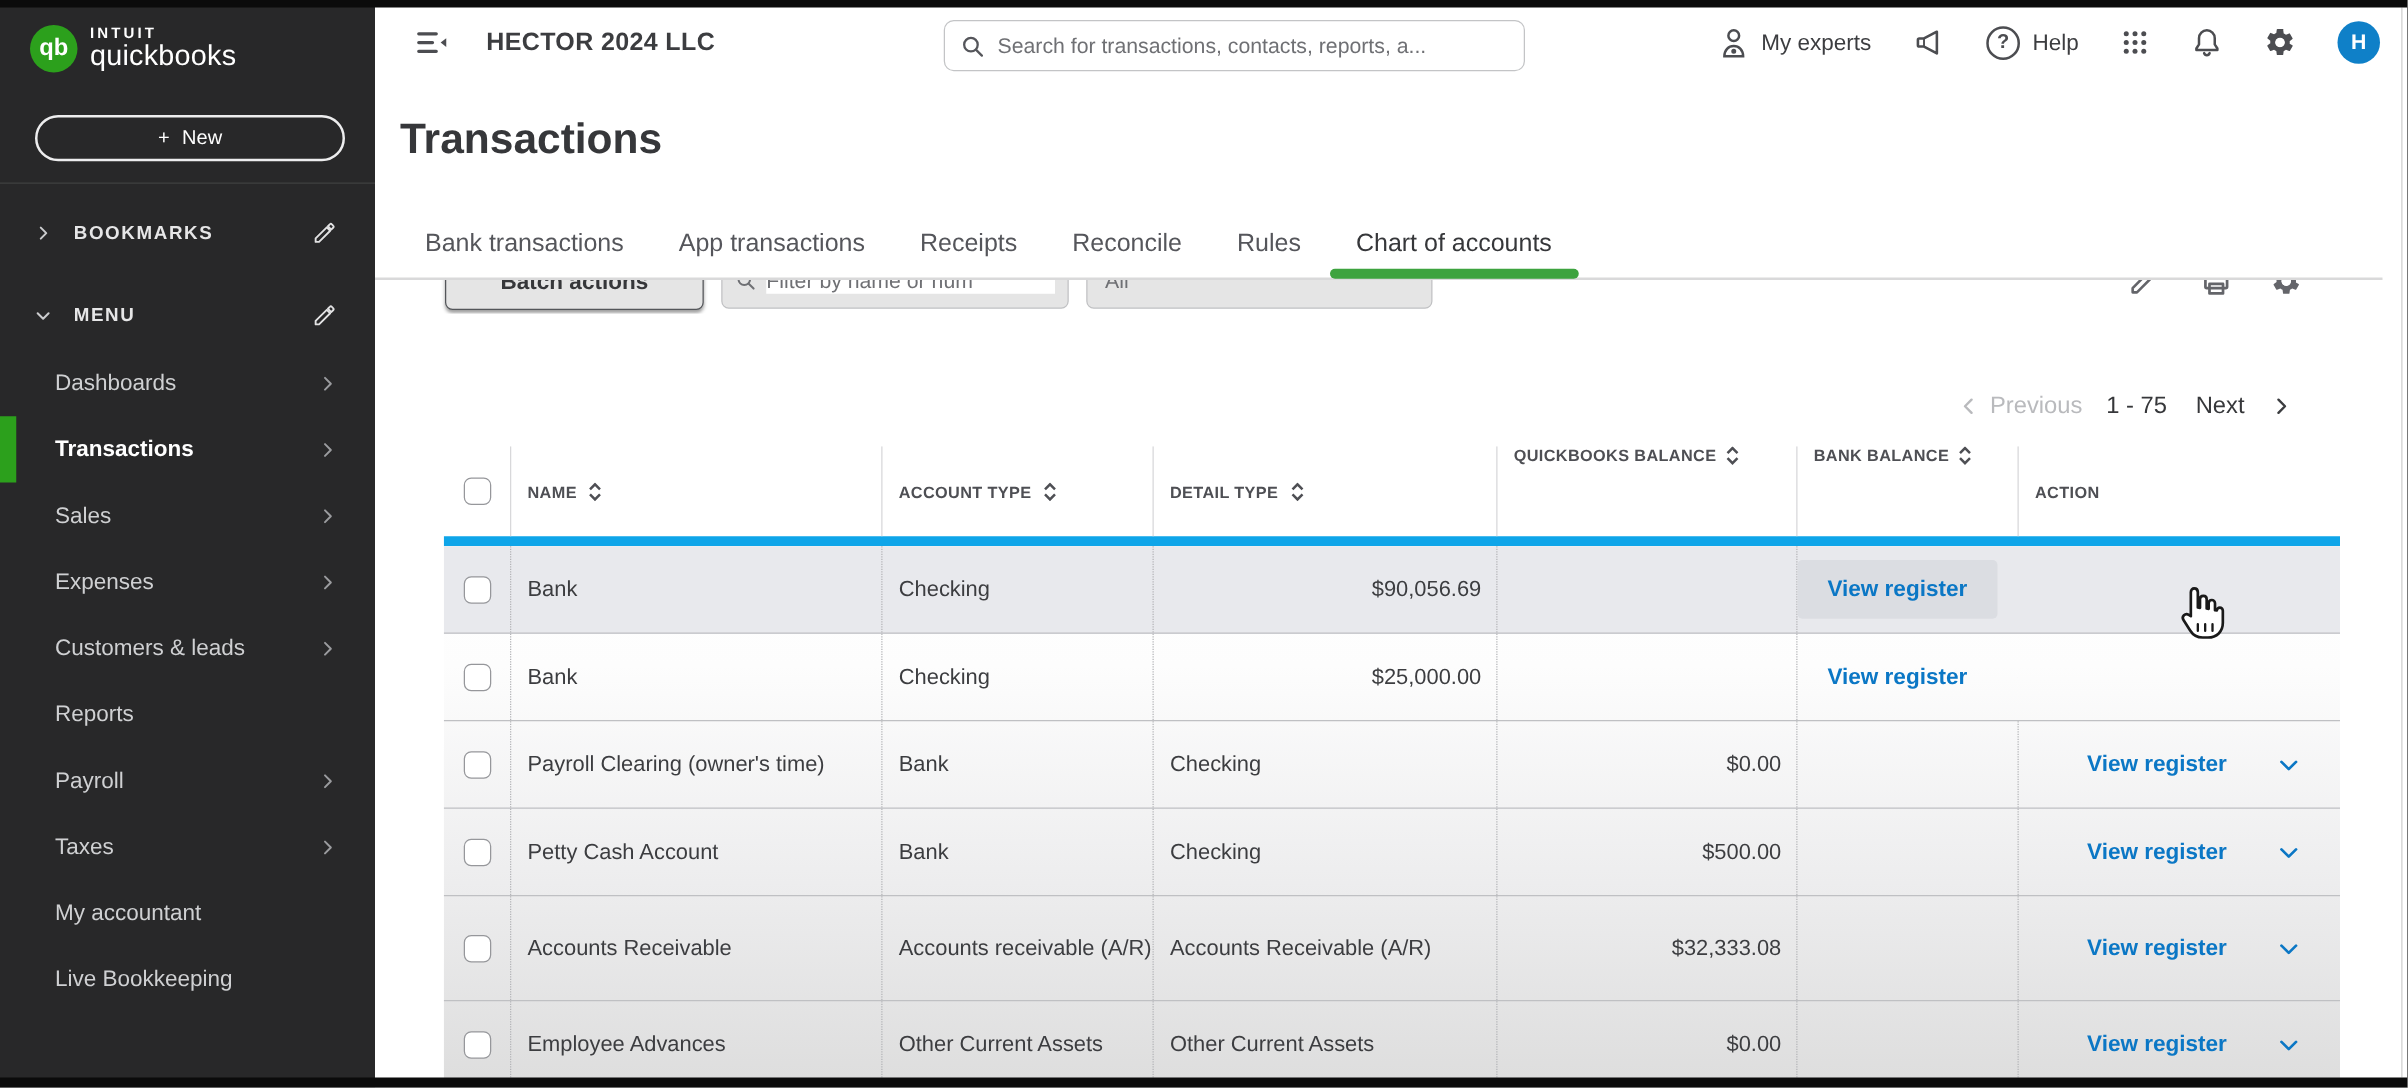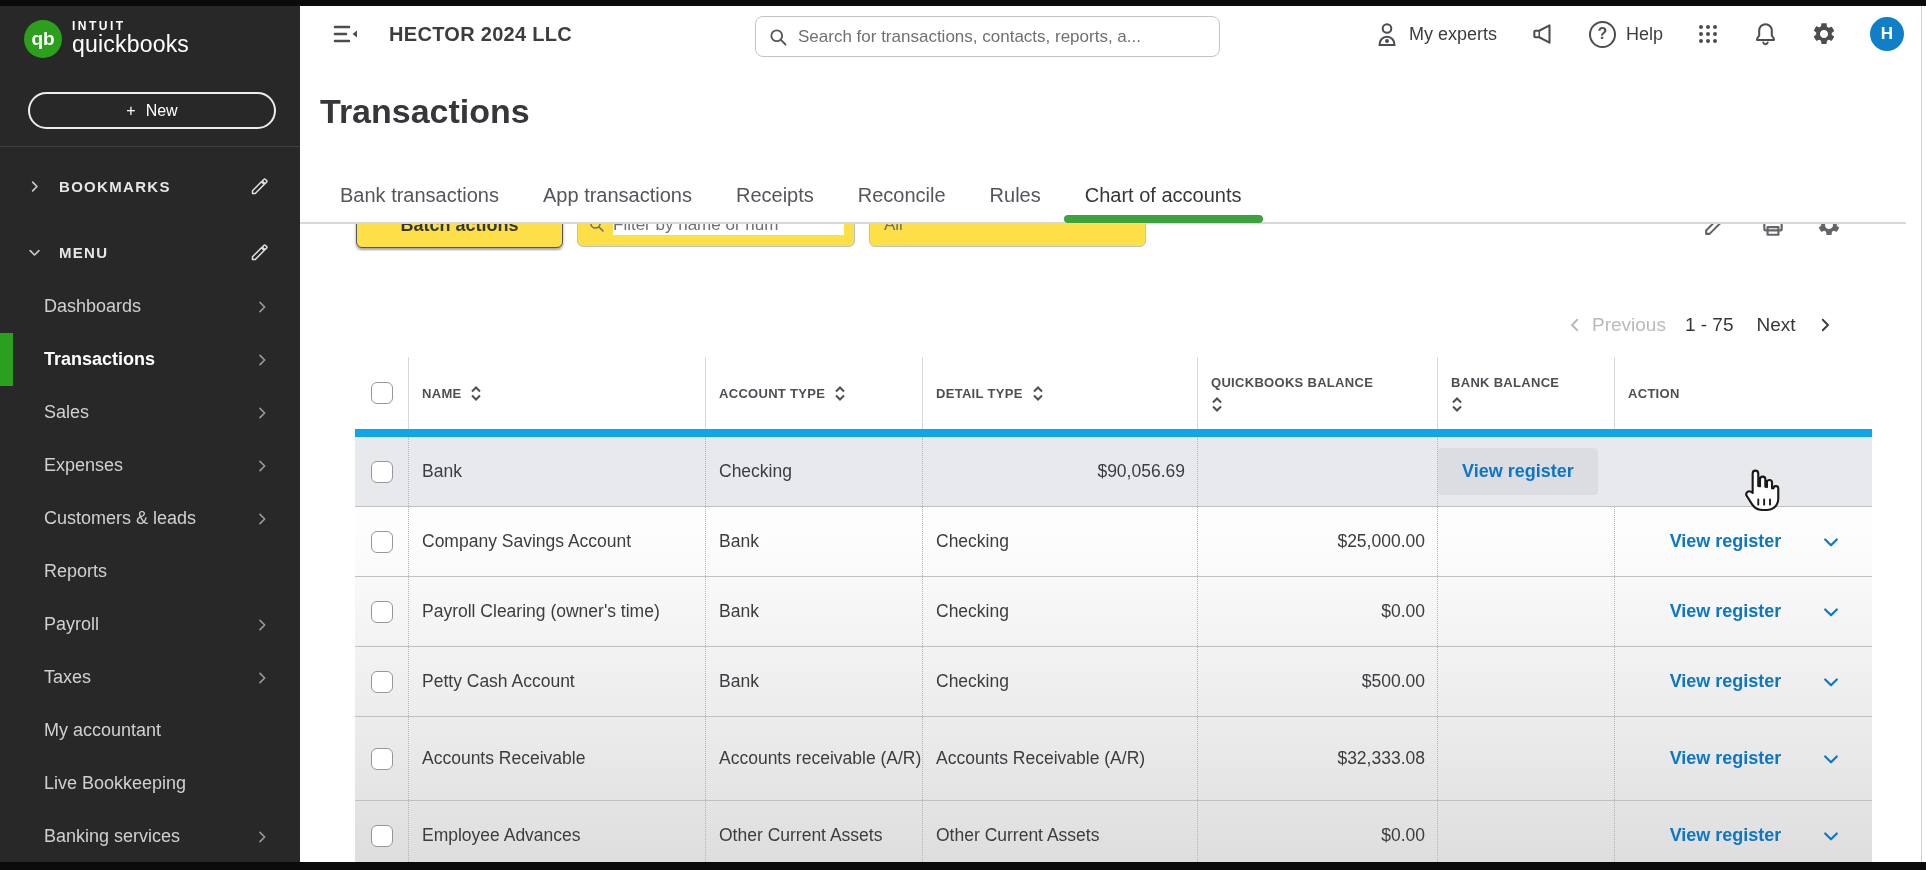--- a/index.html
+++ b/index.html
@@ -57,21 +57,21 @@
 
   .tabs { position:absolute; left:340px; top:184px; display:flex; gap:44px; z-index:10; }
   .tab { position:relative; font-size:20px; color:#55565b; line-height:22px; padding-bottom:15px; cursor:pointer; white-space:nowrap; }
   .tab.active { color:#36373a; font-weight:400; }
   .tab.active::after { content:""; position:absolute; left:-21px; right:-21px; bottom:-2px; height:8px;
     border-radius:4px; background:#3da33f; }
   .tabs-divider { position:absolute; left:300px; top:222px; width:1606px; height:2px; background:#d9d9da; z-index:5; }
 
   
   .controls-clip { position:absolute; left:300px; top:224px; width:1610px; height:27px; overflow:hidden; z-index:6; }
-  .ctl { position:absolute; background:#fde047; }
+  .ctl { position:absolute; background:#e5e5e5; }
   .ctl-batch { left:56px; top:-22px; width:207px; height:46px; border:1.5px solid #54565a; border-radius:6px;
     box-shadow:0 2px 3px rgba(40,40,40,.45); display:flex; align-items:center; justify-content:center;
     font-size:18px; font-weight:700; color:#36373a; cursor:pointer; }
   .ctl-filter { left:277px; top:-22px; width:278px; height:45px; border:1.5px solid #c0c1c3; border-radius:6px;
     display:flex; align-items:center; gap:8px; padding:0 10px; }
   .ctl-filter input { border:none; outline:none; flex:1; font-size:17px; color:#3c3d40;
     font-family:"Liberation Sans", sans-serif; }
   .ctl-filter input::placeholder { color:#6f7074; }
   .ctl-all { left:569px; top:-22px; width:277px; height:45px; border:1.5px solid #c0c1c3; border-radius:6px;
     display:flex; align-items:center; padding:0 14px; font-size:17px; color:#6f7074; cursor:pointer; }
@@ -86,21 +86,21 @@
   .pg-range { color:#36373a; margin-left:6px;text-align:center; }
   .pg-next { color:#36373a; display:flex; align-items:center; gap:20px; margin-left:10px; cursor:pointer; }
 
   
   .table { position:absolute; left:355px; top:357px; width:1517px; height:506px; overflow:hidden; }
   .grid-cols { display:grid; grid-template-columns:53px 297px 217px 275px 240px 177px 258px; }
   .thead { height:80px; border-bottom:8px solid #0ea5e9; }
   .th { display:flex; align-items:center; gap:9px; padding-left:13px; font-size:13px; font-weight:700;
     color:#4e4f54; letter-spacing:.3px; border-left:1px solid #d8d8da; }
   .th.first { border-left:none; justify-content:center; padding-left:0; }
-  .th.stack { flex-direction:column; align-items:flex-start; justify-content:center; gap:7px; }
+  .th.stack { flex-direction:row; align-items:flex-start; justify-content:flex-start; gap:7px; }
   .tbody { background:linear-gradient(180deg,#ffffff 0%,#fdfdfd 22%,#ededee 62%,#dddddd 100%); }
   .trow { min-height:70px; border-bottom:1px solid #bfc0c3; }
   .trow.tall { min-height:84px; }
   .trow.highlight { background:#e8e9ed; }
   .td { display:flex; align-items:center; padding-left:13px; font-size:17.5px; color:#3c3d40;
     line-height:1.45; border-left:1px dotted #b3b4b7; }
   .td.check { border-left:none; justify-content:center; padding-left:0; }
   .td.num { justify-content:flex-end; padding-right:12px; }
   .td.action { justify-content:center; padding-left:0; gap:16px; }
   .checkbox { width:22px; height:22px; border:1.5px solid #96979b; border-radius:6px; background:#fff; cursor:pointer; }
@@ -249,29 +249,20 @@
           <div class="side-item">
             <span>Live Bookkeeping</span>
             <span class="grow"></span>
             <span class="side-chev">
               <svg width="16" height="16" viewBox="0 0 24 24" fill="none" stroke="#9a9b9e" stroke-width="2.4" stroke-linecap="round" stroke-linejoin="round">
                 <path d="M9 5l7 7-7 7"></path>
               </svg>
             </span>
           </div>
 
-          <div class="side-item">
-            <span>Banking services</span>
-            <span class="grow"></span>
-            <span class="side-chev show">
-              <svg width="16" height="16" viewBox="0 0 24 24" fill="none" stroke="#9a9b9e" stroke-width="2.4" stroke-linecap="round" stroke-linejoin="round">
-                <path d="M9 5l7 7-7 7"></path>
-              </svg>
-            </span>
-          </div>
         </div>
     </div>
   </div>
 
   <div class="header-left">
     <svg width="27" height="24" viewBox="0 0 27 24" fill="none" stroke="#4c4d51" stroke-width="2.6" stroke-linecap="round">
         <path d="M3 5h14M3 12h11M3 19h14"></path>
         <path d="M25 8.5L20.5 12 25 15.5z" fill="#4c4d51" stroke="none"></path>
       </svg>
     <span class="company-name">HECTOR 2024 LLC</span>
@@ -469,21 +460,20 @@
             <svg class="vr-chev" width="20" height="20" viewBox="0 0 24 24" fill="none" stroke="#0b77c5" stroke-width="2.6" stroke-linecap="round" stroke-linejoin="round">
               <path d="M5 9l7 7 7-7"></path>
             </svg>
           </div>
         </div>
 
         <div class="trow grid-cols">
           <div class="td check">
             <span class="checkbox"></span>
           </div>
-          <div class="td">Company Savings Account</div>
           <div class="td">Bank</div>
           <div class="td">Checking</div>
           <div class="td num">$25,000.00</div>
           <div class="td"></div>
           <div class="td action">
             <span class="vr-btn">View register</span>
             <svg class="vr-chev" width="20" height="20" viewBox="0 0 24 24" fill="none" stroke="#0b77c5" stroke-width="2.6" stroke-linecap="round" stroke-linejoin="round">
               <path d="M5 9l7 7 7-7"></path>
             </svg>
           </div>

